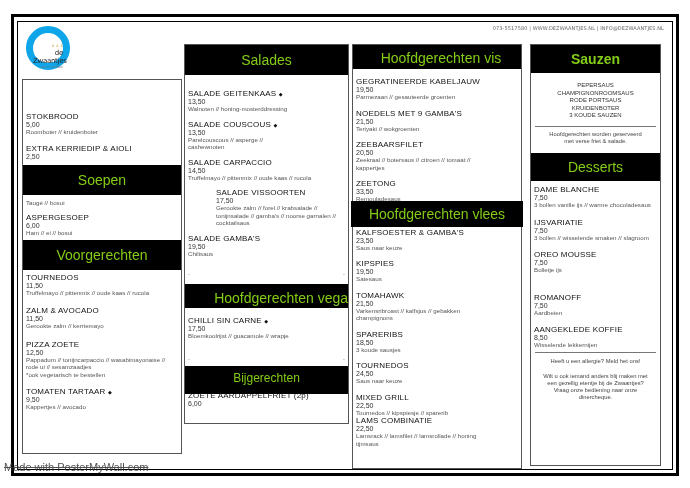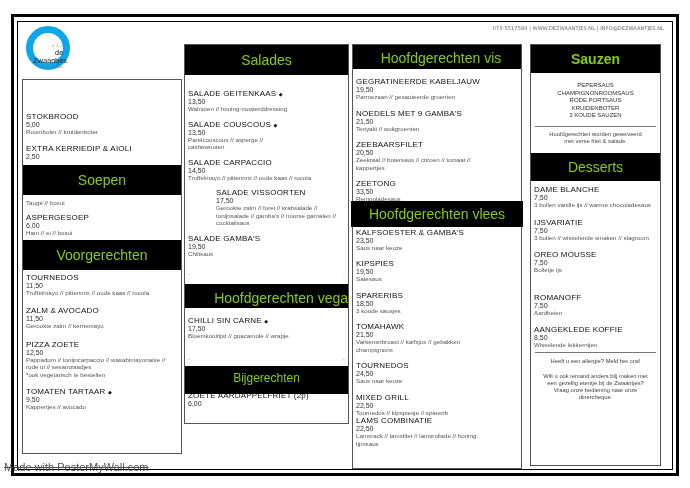--- a/index.html
+++ b/index.html
@@ -210,31 +210,31 @@
   </div>
   <div class="item" style="margin-bottom:8px;">
     <div class="row">
         <span class="name">KIPSPIES</span>
         <span class="price">19,50</span>
       </div>
     <div class="desc">Satesaus</div>
   </div>
   <div class="item" style="margin-bottom:8px;">
     <div class="row">
+        <span class="name">TOMAHAWK</span>
+        <span class="price">21,50</span>
+      </div>
+    <div class="desc" style="width:110px;">Varkensribroast // kalfsjus // gebakken champignons</div>
+  </div>
+  <div class="item" style="margin-bottom:8px;">
+    <div class="row">
         <span class="name">SPARERIBS</span>
         <span class="price">18,50</span>
       </div>
     <div class="desc">3 koude sausjes</div>
-  </div>
-  <div class="item" style="margin-bottom:8px;">
-    <div class="row">
-        <span class="name">TOMAHAWK</span>
-        <span class="price">21,50</span>
-      </div>
-    <div class="desc" style="width:110px;">Varkensribroast // kalfsjus // gebakken champignons</div>
   </div>
   <div class="item" style="margin-bottom:8px;">
     <div class="row">
         <span class="name">TOURNEDOS</span>
         <span class="price">24,50</span>
       </div>
     <div class="desc">Saus naar keuze</div>
   </div>
   <div class="item" style="">
     <div class="row">

